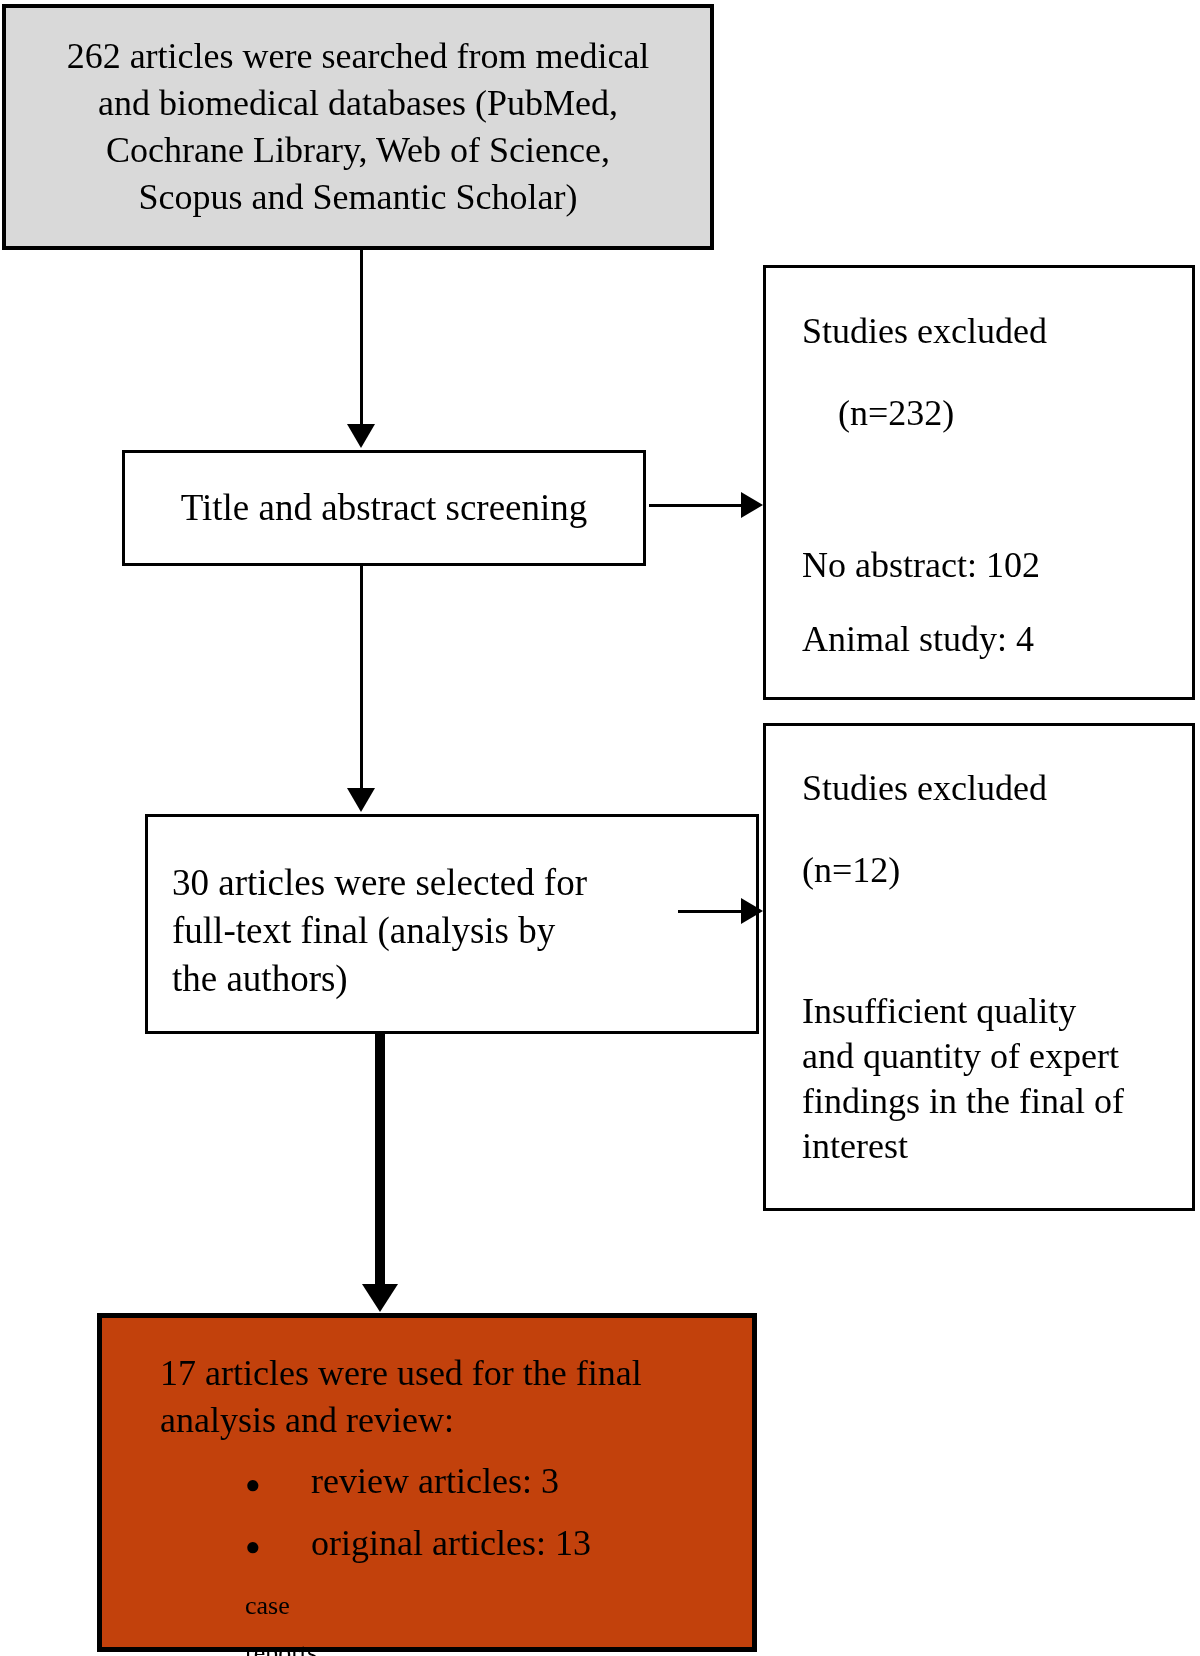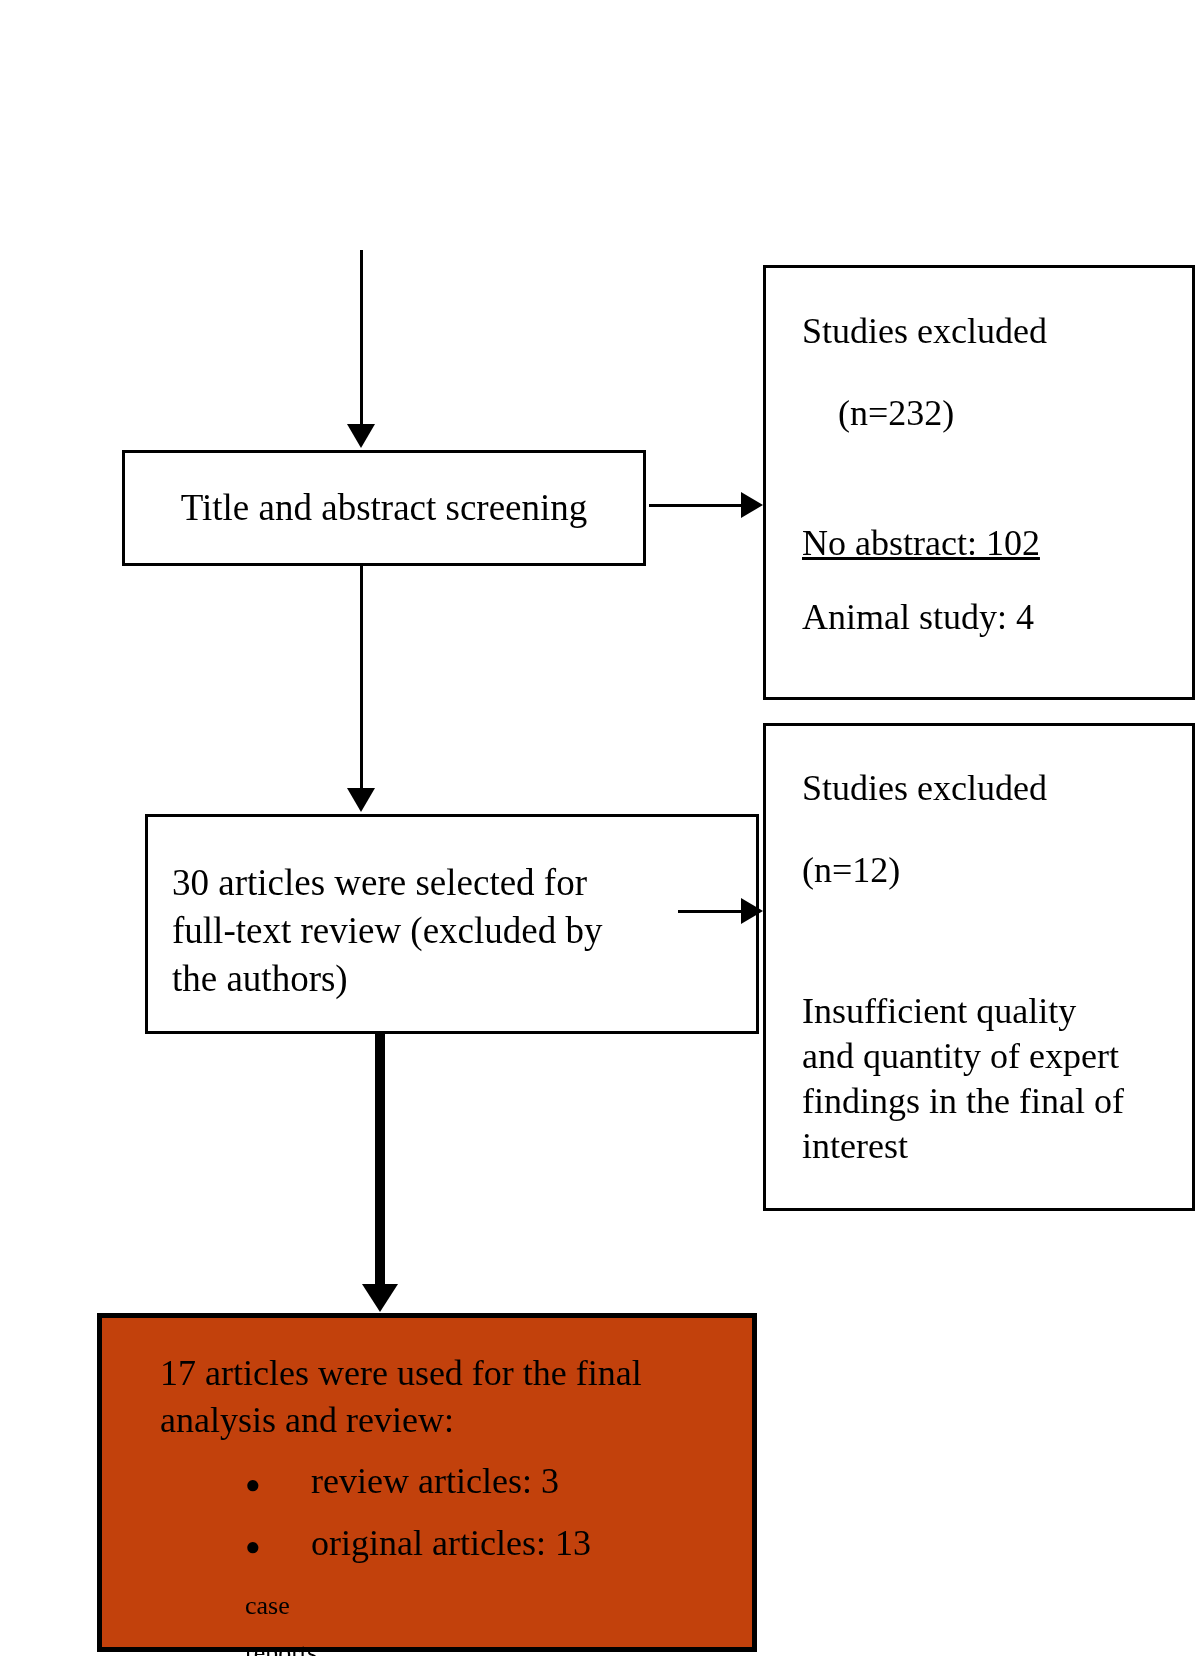--- a/index.html
+++ b/index.html
@@ -35,21 +35,21 @@
     left: 122px; top: 450px; width: 524px; height: 116px;
     display: flex; align-items: center; justify-content: center;
     font-size: 37px;
   }
   
   #box-excluded-1 {
     left: 763px; top: 265px; width: 432px; height: 435px;
     padding: 40px 18px 0 36px;
   }
   #box-excluded-1 .line-count   { margin-top: 36px; margin-left: 36px; }
-  #box-excluded-1 .line-reason1 { margin-top: 84px; text-decoration: underline; }
+  #box-excluded-1 .line-reason1 { margin-top: 106px; }
   #box-excluded-1 .line-reason2 { margin-top: 28px; }
   
   #box-fulltext {
     left: 145px; top: 814px; width: 614px; height: 220px;
     padding: 42px 8px 0 24px;
     font-size: 37px;
     line-height: 48px;
   }
   
   #box-excluded-2 {
@@ -113,20 +113,26 @@
     border-left: 18px solid transparent;
     border-right: 18px solid transparent;
     border-top: 28px solid #000000;
   }
 </style>
 </head>
 <body>
 
 <div id="canvas">
 
+  <div class="box" id="box-search" style="background-color: rgb(217, 217, 217);">
+    <div>262 articles were searched from medical</div>
+    <div>and biomedical databases (PubMed,</div>
+    <div>Cochrane Library, Web of Science,</div>
+    <div>Scopus and Semantic Scholar)</div>
+  </div>
 
   <div class="vstem" id="arrow1-stem"></div>
   <div class="head head-down" id="arrow1-head"></div>
 
   <div class="box" id="box-screening">
     <span>Title and abstract screening</span>
   </div>
 
   <div class="hstem" id="harrow1-stem"></div>
   <div class="head head-right" id="harrow1-head"></div>
@@ -136,21 +142,21 @@
     <div class="line-count">(n=232)</div>
     <div class="line-reason1">No abstract: 102</div>
     <div class="line-reason2">Animal study: 4</div>
   </div>
 
   <div class="vstem" id="arrow2-stem"></div>
   <div class="head head-down" id="arrow2-head"></div>
 
   <div class="box" id="box-fulltext">
     <div>30 articles were selected for</div>
-    <div>full-text review (excluded by</div>
+    <div>full-text final (analysis by</div>
     <div>the authors)</div>
   </div>
 
   <div class="hstem" id="harrow2-stem"></div>
   <div class="head head-right" id="harrow2-head"></div>
 
   <div class="box" id="box-excluded-2">
     <div class="line-title">Studies excluded</div>
     <div class="line-count">(n=12)</div>
     <div class="reason-para">

